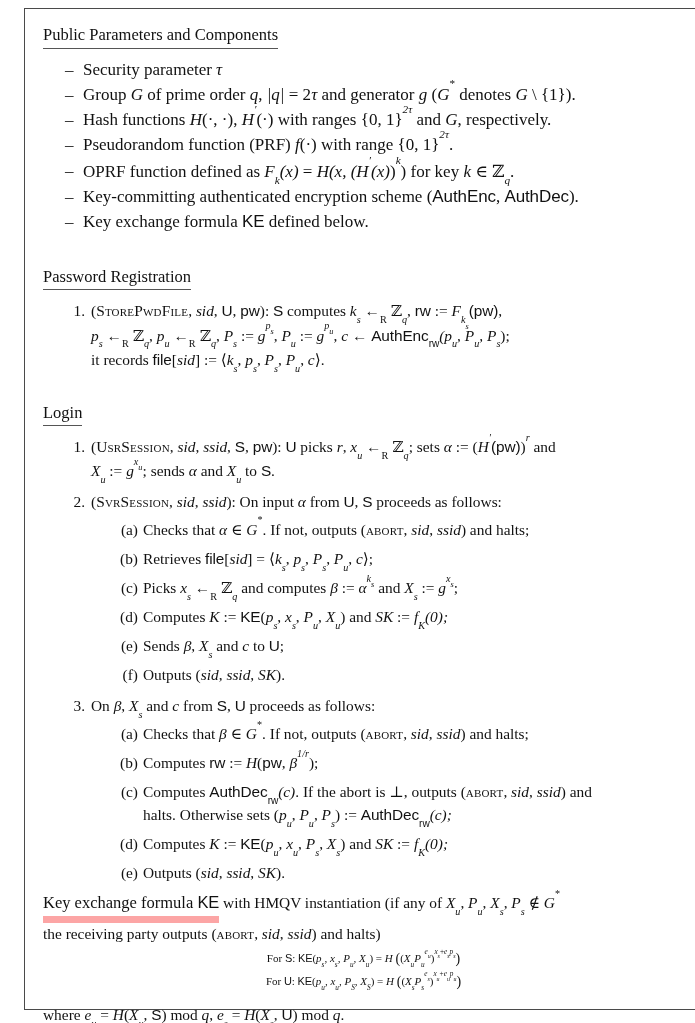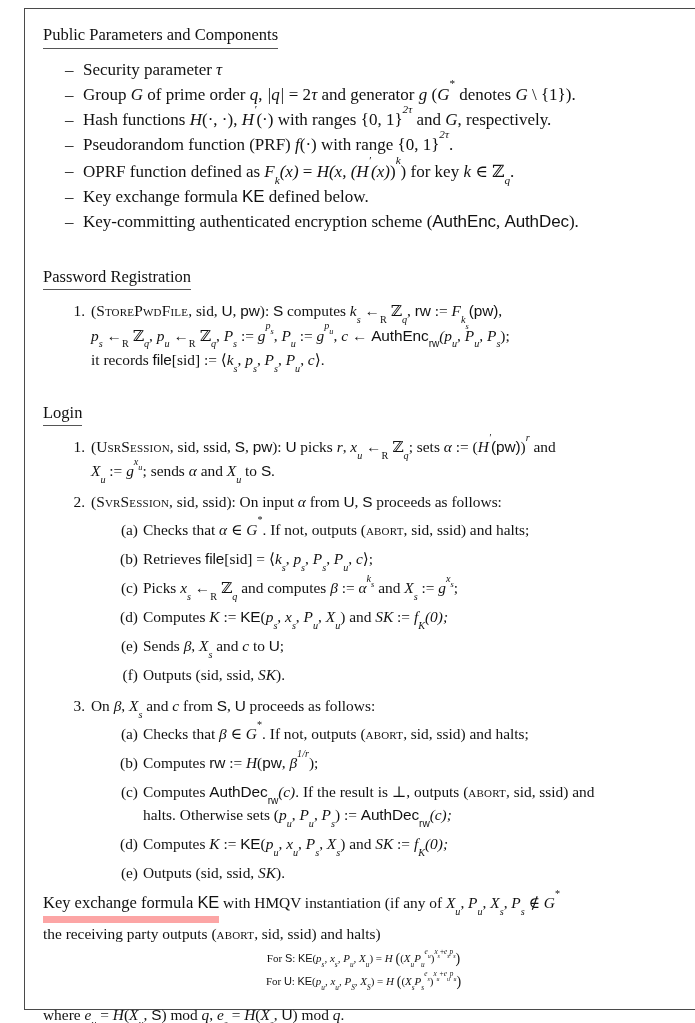--- a/index.html
+++ b/index.html
@@ -22,21 +22,21 @@
     left: 24px;
     top: 8px;
     width: 679px;
     height: 1002px;
     border: 1px solid #4a4a4a;
     box-sizing: border-box;
     background: #ffffff;
     padding: 16px 18px 0 18px;
   }
   .sans  { font-family: "Liberation Sans", "DejaVu Sans", sans-serif; letter-spacing: -0.1px; }
-  .it    { }
+  .it    { font-style: italic; }
   .mathit{ font-style: italic; font-family: "Liberation Serif", "DejaVu Serif", serif; }
   .bb    { font-family: "DejaVu Serif", serif; }          
   .sc    { font-variant: small-caps; letter-spacing: 0.2px; }
 
   sup, sub {
     font-size: 66%;
     line-height: 0;
     position: relative;
   }
   sup { top: -0.52em; }
@@ -158,23 +158,23 @@
     <li><span>Security parameter </span><span class="mathit">τ</span></li>
 
     <li><span>Group </span><span class="mathit">G</span><span> of prime order </span><span class="mathit">q</span><span>, </span><span class="mathit">|q|</span><span> = 2</span><span class="mathit">τ</span><span> and generator </span><span class="mathit">g</span><span> (</span><span class="mathit">G</span><sup>*</sup><span> denotes </span><span class="mathit">G</span><span> \ {1}).</span></li>
 
     <li><span>Hash functions </span><span class="mathit">H</span><span>(·, ·)</span><span>, </span><span class="mathit">H</span><sup class="mathit">′</sup><span>(·)</span><span> with ranges {0, 1}</span><sup class="mathit">2τ</sup><span> and </span><span class="mathit">G</span><span>, respectively.</span></li>
 
     <li><span>Pseudorandom function (PRF) </span><span class="mathit">f</span><span>(·)</span><span> with range {0, 1}</span><sup class="mathit">2τ</sup><span>.</span></li>
 
     <li><span>OPRF function defined as </span><span class="mathit">F</span><sub class="mathit">k</sub><span class="mathit">(x)</span><span> = </span><span class="mathit">H</span><span class="mathit">(x, (</span><span class="mathit">H</span><sup class="mathit">′</sup><span class="mathit">(x)</span><span>)</span><sup class="mathit">k</sup><span>)</span><span> for key </span><span class="mathit">k</span><span> ∈ </span><span class="bb">ℤ</span><sub class="mathit">q</sub><span>.</span></li>
 
+    <li><span>Key-committing authenticated encryption scheme (</span><span class="sans">AuthEnc</span><span>, </span><span class="sans">AuthDec</span><span>).</span></li>
+
     <li><span>Key exchange formula </span><span class="sans">KE</span><span> defined below.</span></li>
-
-    <li><span>Key-committing authenticated encryption scheme (</span><span class="sans">AuthEnc</span><span>, </span><span class="sans">AuthDec</span><span>).</span></li>
   </ul>
 
   <div class="heading-row gap-before">
     <span class="section-heading">Password Registration</span>
   </div>
 
   <ol class="num-list">
     <li>
       <span class="marker">1.</span><span>(</span><span class="sc">StorePwdFile</span><span>, </span><span class="it">sid</span><span>, </span><span class="sans">U</span><span>, </span><span class="sans">pw</span><span>): </span><span class="sans">S</span><span> computes </span><span class="mathit">k</span><sub class="mathit">s</sub><span> ←</span><sub class="sc">R</sub><span> </span><span class="bb">ℤ</span><sub class="mathit">q</sub><span>, </span><span> </span><span class="sans">rw</span><span> := </span><span class="mathit">F</span><sub><span class="mathit">k</span><sub class="mathit">s</sub></sub><span class="sans">(pw)</span><span>,</span>
       <br>
@@ -232,21 +232,21 @@
       <ol class="alpha-list">
         <li>
           <span class="marker">(a)</span><span>Checks that </span><span class="mathit">β</span><span> ∈ </span><span class="mathit">G</span><sup>*</sup><span>. If not, outputs (</span><span class="sc">abort</span><span>, </span><span class="it">sid</span><span>, </span><span class="it">ssid</span><span>) and halts;</span>
         </li>
 
         <li>
           <span class="marker">(b)</span><span>Computes </span><span class="sans">rw</span><span> := </span><span class="mathit">H</span><span>(</span><span class="sans">pw</span><span>, </span><span class="mathit">β</span><sup class="mathit">1/r</sup><span>);</span>
         </li>
 
         <li>
-          <span class="marker">(c)</span><span>Computes </span><span class="sans">AuthDec</span><sub class="sans">rw</sub><span class="mathit">(c)</span><span>. If the result is </span><span>⊥</span><span>, outputs (</span><span class="sc">abort</span><span>, </span><span class="it">sid</span><span>, </span><span class="it">ssid</span><span>) and</span>
+          <span class="marker">(c)</span><span>Computes </span><span class="sans">AuthDec</span><sub class="sans">rw</sub><span class="mathit">(c)</span><span>. If the abort is </span><span>⊥</span><span>, outputs (</span><span class="sc">abort</span><span>, </span><span class="it">sid</span><span>, </span><span class="it">ssid</span><span>) and</span>
           <br>
           <span>halts. Otherwise sets (</span><span class="mathit">p</span><sub class="mathit">u</sub><span>, </span><span class="mathit">P</span><sub class="mathit">u</sub><span>, </span><span class="mathit">P</span><sub class="mathit">s</sub><span>) := </span><span class="sans">AuthDec</span><sub class="sans">rw</sub><span class="mathit">(c);</span>
         </li>
 
         <li>
           <span class="marker">(d)</span><span>Computes </span><span class="mathit">K</span><span> := </span><span class="sans">KE</span><span>(</span><span class="mathit">p</span><sub class="mathit">u</sub><span>, </span><span class="mathit">x</span><sub class="mathit">u</sub><span>, </span><span class="mathit">P</span><sub class="mathit">s</sub><span>, </span><span class="mathit">X</span><sub class="mathit">s</sub><span>)</span><span> and </span><span class="mathit">SK</span><span> := </span><span class="mathit">f</span><sub class="mathit">K</sub><span class="mathit">(0);</span>
         </li>
 
         <li>
           <span class="marker">(e)</span><span>Outputs (</span><span class="it">sid</span><span>, </span><span class="it">ssid</span><span>, </span><span class="mathit">SK</span><span>).</span>

